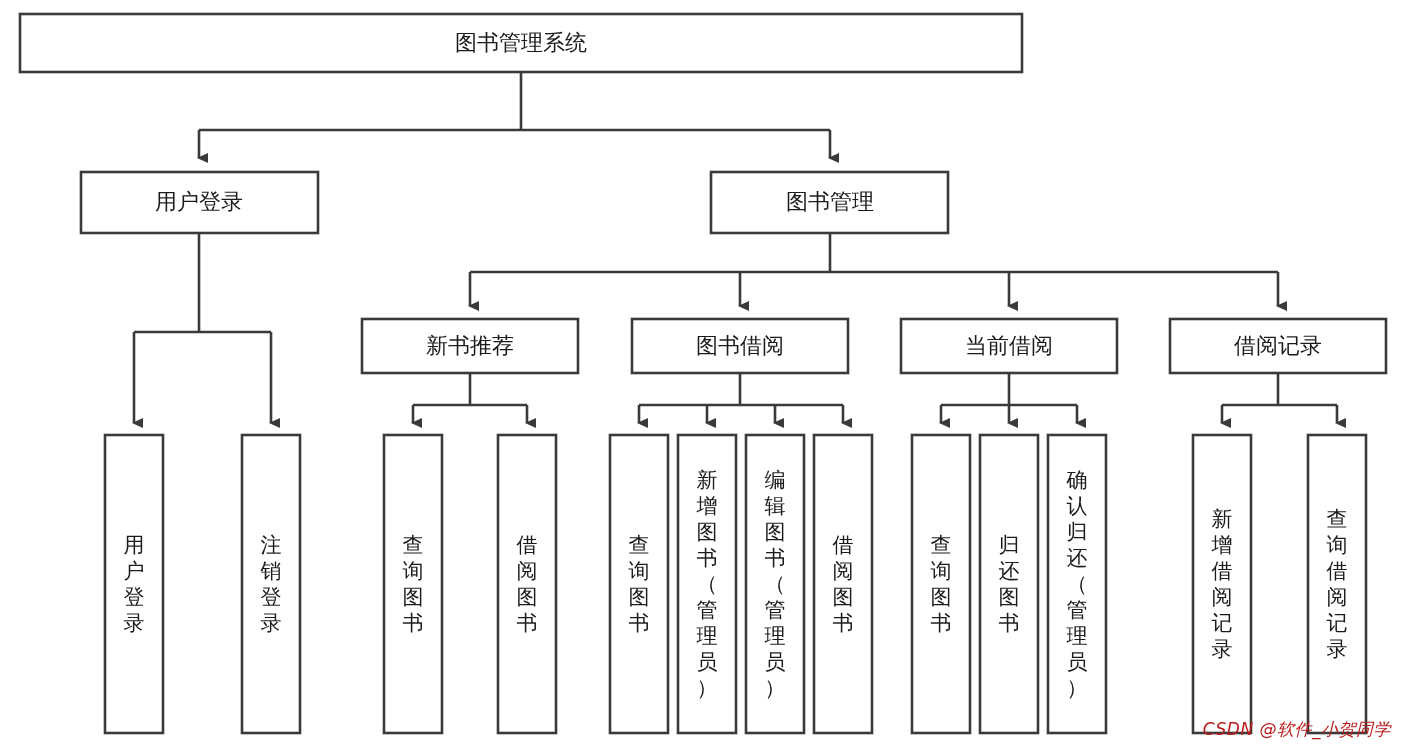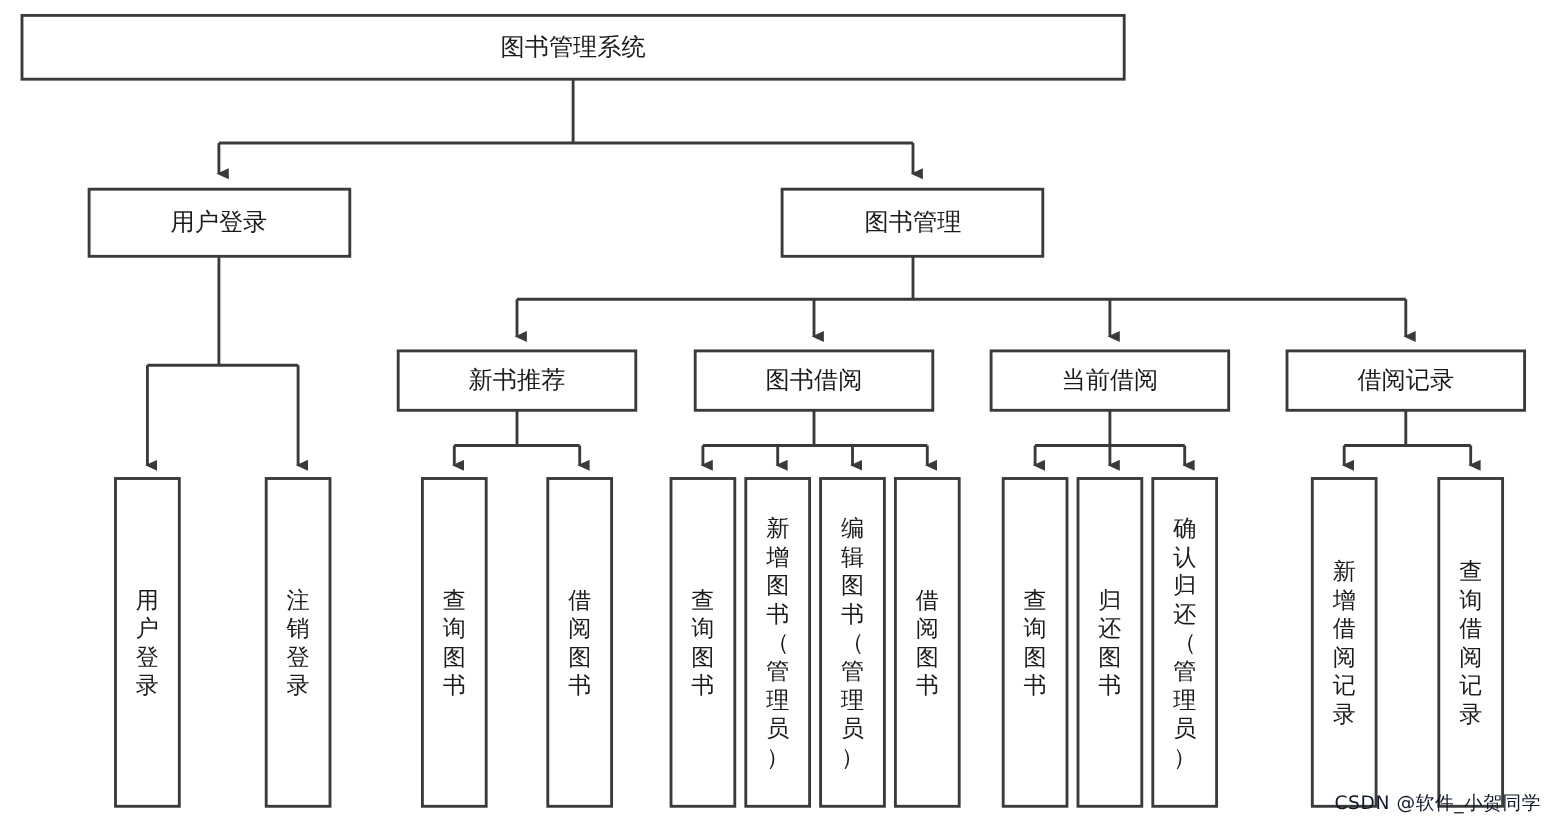--- a/index.html
+++ b/index.html
@@ -31,28 +31,29 @@
   }
   .conn{
     stroke:#3a3a3a;
     stroke-width:2.6;
     fill:none;
     stroke-linecap:butt;
   }
   .arrow-head{fill:#3a3a3a;}
   .watermark{
     position:absolute;
-    right:4px;
+    right:14px;
     bottom:6px;
-    color:#0f172a;
+    color:#b91c1c;
     font-size:17px;
     font-family:"DejaVu Sans","Liberation Sans",sans-serif;
     white-space:nowrap;
     letter-spacing:0.5px;
     user-select:none;
+    font-style:italic;
   }
 </style>
 </head>
 <body>
 
 <div id="diagram-root">
   <svg width="1405" height="747" viewBox="0 0 1405 747" xmlns="http://www.w3.org/2000/svg">
 
     <defs>
       <marker id="ah" markerWidth="12" markerHeight="12" refX="5" refY="9" orient="auto" markerUnits="userSpaceOnUse">

